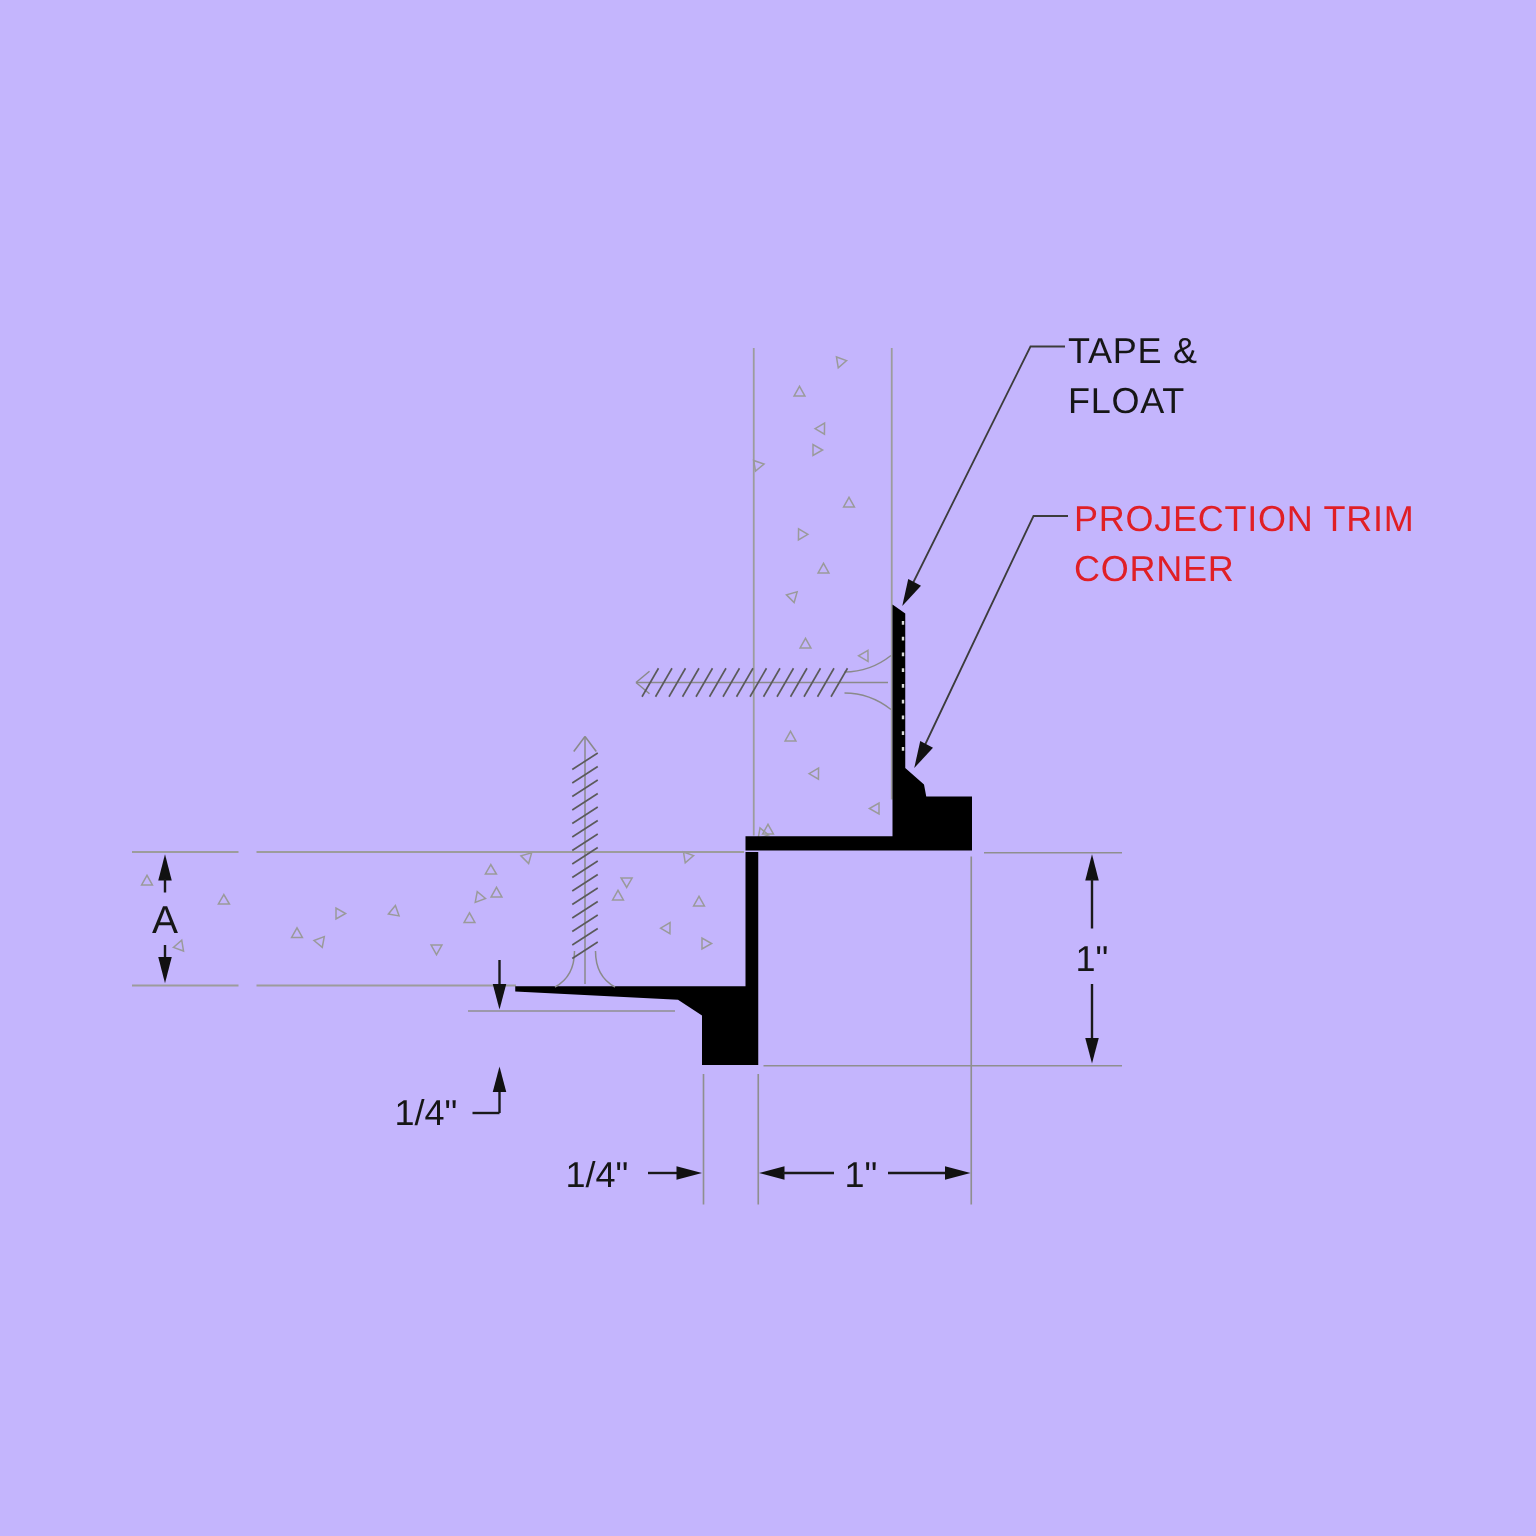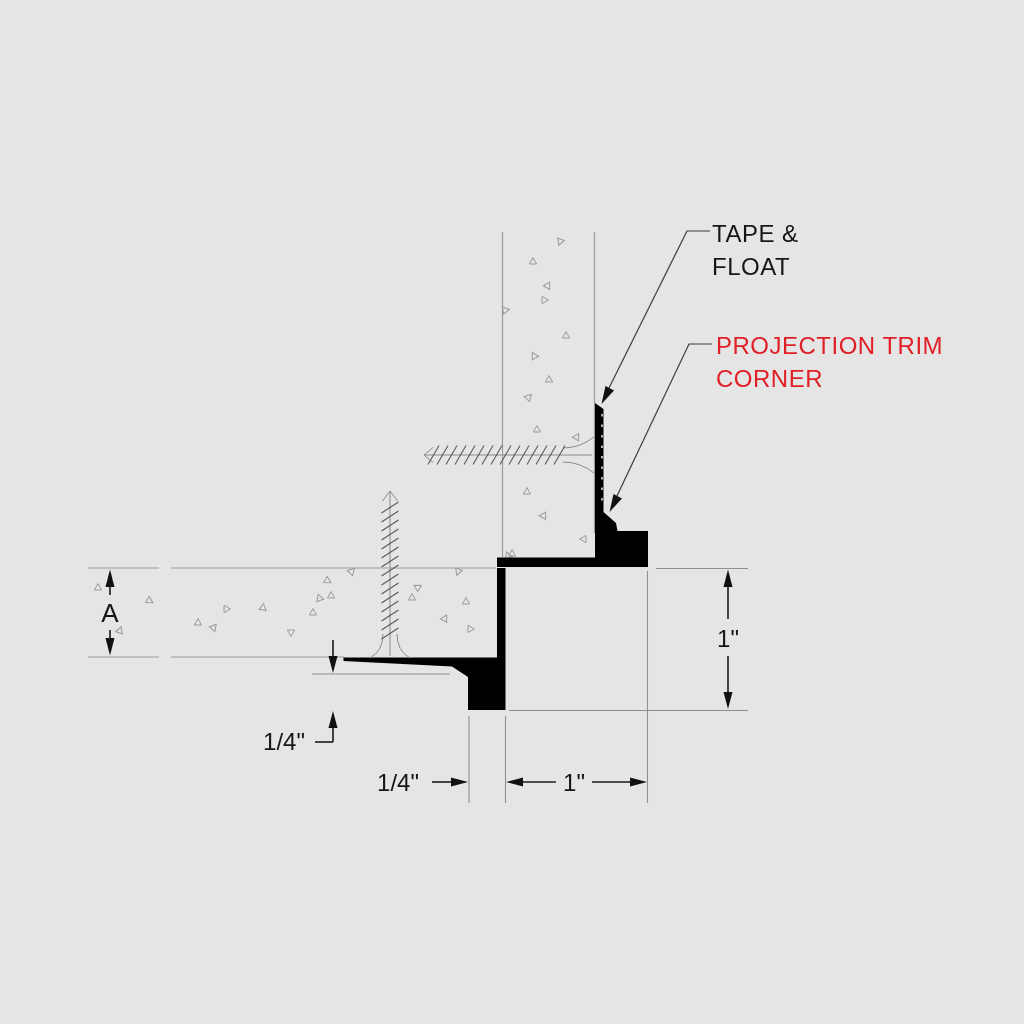--- a/index.html
+++ b/index.html
@@ -1,16 +1,16 @@
 <!DOCTYPE html>
 <html><head>
 <meta charset="utf-8">
 <style>
   html,body{margin:0;padding:0;background:#ffffff;}
-  .canvas{position:relative;width:1024px;height:1024px;background:#e5e5e5;overflow:hidden;}
+  .canvas{position:relative;width:1024px;height:1024px;background:#c4b5fd;overflow:hidden;}
   svg{position:absolute;left:0;top:0;}
   text{font-family:"Liberation Sans","DejaVu Sans",sans-serif;}
   .lbl{font-size:24px;letter-spacing:0.5px;}
   .dim{font-size:24px;}
   .dimA{font-size:26px;}
   .thin{stroke:#9c9c9c;stroke-width:1.2;fill:none;}
   .ext{stroke:#8f8f8f;stroke-width:1.1;fill:none;}
   .stem{stroke:#1a1a1a;stroke-width:1.6;fill:none;}
   .leader{stroke:#3c3c3c;stroke-width:1.2;fill:none;}
   .arrow{fill:#111111;stroke:none;}

